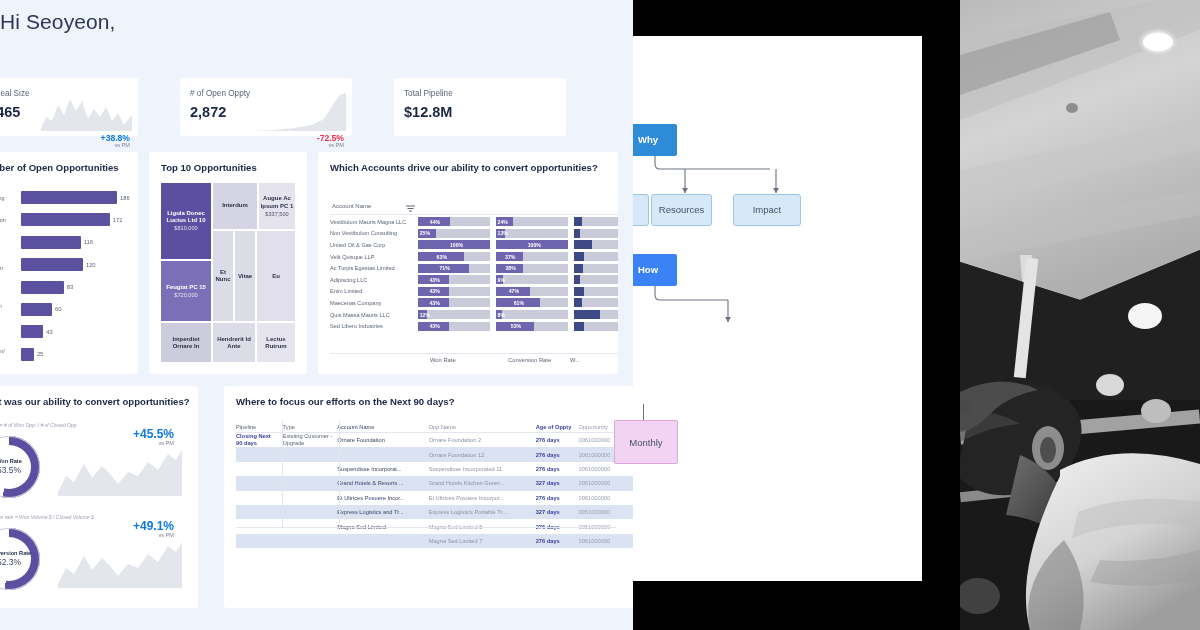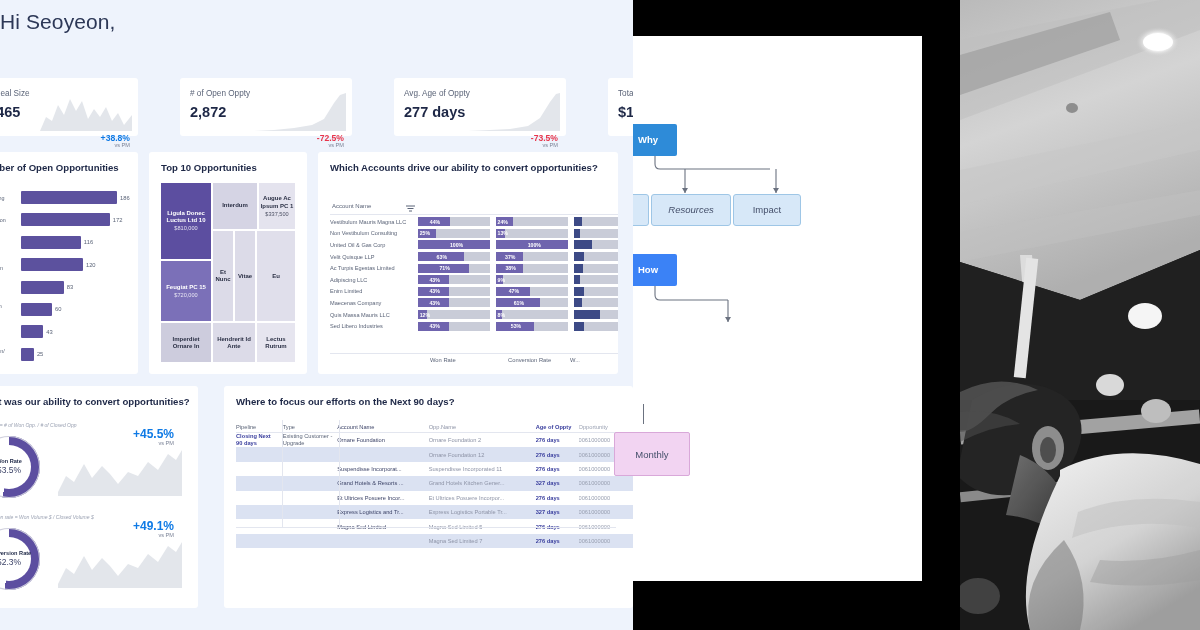--- a/index.html
+++ b/index.html
@@ -133,21 +133,21 @@
     text-align: center; font-size: 9.5px; line-height: 1.22; border-radius: 2px;
   }
   .dg-why { background: #2e8bd8; color: #fff; font-weight: 700; }
   .dg-how { background: #3b82f6; color: #fff; font-weight: 700; }
   .dg-lt { background: #d7e8f8; border: 1px solid #9ec6e6; color: #45506b; border-radius: 3px; }
   .dg-pu { background: #ded9f8; border: 1px solid #b9aeea; color: #45506b; border-radius: 2px; }
   .dg-svg { position: absolute; left: 0; top: 0; width: 289px; height: 545px; pointer-events: none; }
 
   
   .pink-node {
-    position: absolute; left: 614px; top: 432px; width: 76px; height: 44px;
+    position: absolute; left: 614px; top: 420px; width: 64px; height: 44px;
     background: #f2d4f2; border: 1px solid #d9a8d9; border-radius: 2px;
     display: flex; align-items: center; justify-content: center;
     font-size: 9.5px; color: #45506b;
   }
   .pink-line { position: absolute; left: 643px; top: 404px; width: 1px; height: 20px; background: #6b7280; }
 
   
   .photo { position: absolute; left: 960px; top: 0; width: 240px; height: 630px; overflow: hidden; background: #1a1a1a; }
   .photo svg { display: block; }
 </style>
@@ -176,31 +176,20 @@
     </div>
   </div>
   <div class="kpi">
     <div class="kpi-label"># of Open Oppty</div>
     <div class="kpi-value">2,872</div>
     <svg class="kpi-spark" viewBox="0 0 92 40" preserveAspectRatio="none">
       <path d="M0,40 L20,39 L40,37 L58,34 L70,28 L80,12 L86,4 L92,2 L92,40 Z" fill="#e3e6eb"></path>
     </svg>
     <div class="kpi-delta">
       <div class="d down">-72.5%</div>
-      <div class="p">vs PM</div>
-    </div>
-  </div>
-  <div class="kpi">
-    <div class="kpi-label">Avg. Age of Oppty</div>
-    <div class="kpi-value">277 days</div>
-    <svg class="kpi-spark" viewBox="0 0 92 40" preserveAspectRatio="none">
-      <path d="M0,40 L22,39 L42,38 L60,35 L72,27 L82,11 L88,3 L92,2 L92,40 Z" fill="#e3e6eb"></path>
-    </svg>
-    <div class="kpi-delta">
-      <div class="d down">-73.5%</div>
       <div class="p">vs PM</div>
     </div>
   </div>
   <div class="kpi">
     <div class="kpi-label">Total Pipeline</div>
     <div class="kpi-value">$12.8M</div>
 
   </div>
         </div>
 
@@ -585,21 +574,21 @@
       <path d="M52 133 v24" stroke="#6b7280" stroke-width="1.1" fill="none"></path>
       <path d="M143 133 v24" stroke="#6b7280" stroke-width="1.1" fill="none"></path>
       <path d="M52 157 l-3 -5 h6 z" fill="#6b7280"></path>
       <path d="M143 157 l-3 -5 h6 z" fill="#6b7280"></path>
       <path d="M22 249 v10 q0 5 5 5 h68" stroke="#6b7280" stroke-width="1.1" fill="none"></path>
       <path d="M95 264 v22" stroke="#6b7280" stroke-width="1.1" fill="none"></path>
       <path d="M95 286 l-3 -5 h6 z" fill="#6b7280"></path>
     </svg>
     <div class="dg-node dg-why" style="left:-14px; top:88px;  width:58px; height:32px;">Why</div>
     <div class="dg-node dg-lt" style="left:-12px; top:158px; width:28px; height:32px;"></div>
-    <div class="dg-node dg-lt" style="left:18px;  top:158px; width:80px; height:32px;font-style:italic;">Resources</div>
+    <div class="dg-node dg-lt" style="left:18px;  top:158px; width:61px; height:32px;">Resources</div>
     <div class="dg-node dg-lt" style="left:100px; top:158px; width:68px; height:32px;">Impact</div>
     <div class="dg-node dg-how" style="left:-14px; top:218px; width:58px; height:32px;">How</div>
   </div>
 
   <div class="pink-line"></div>
   <div class="pink-node">Monthly</div>
 
   <div class="photo">
     <svg width="240" height="630" viewBox="0 0 240 630">
       <defs>

